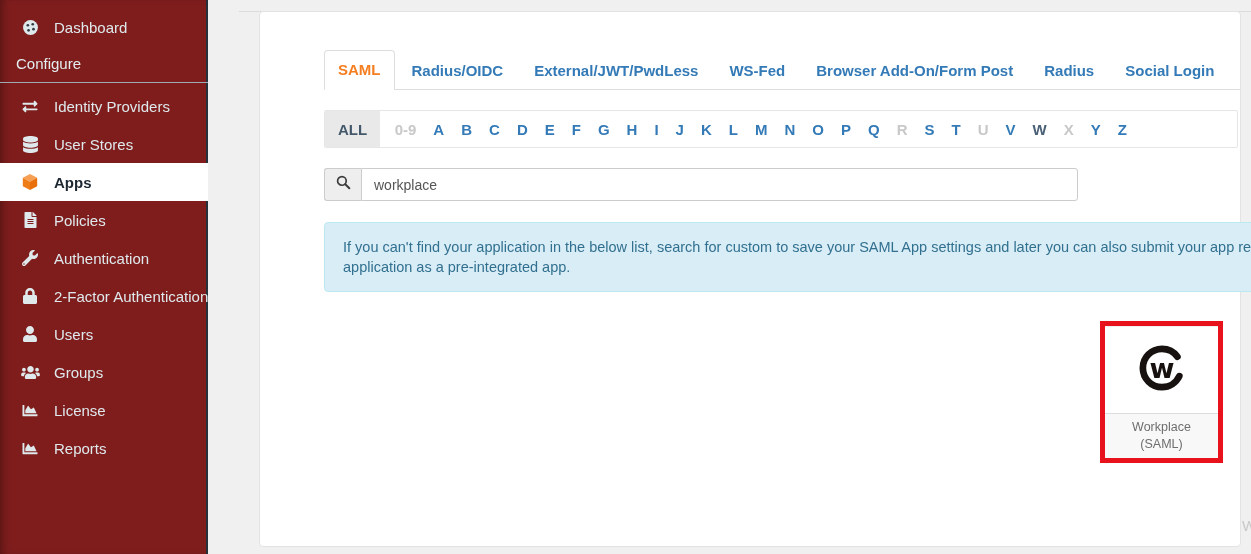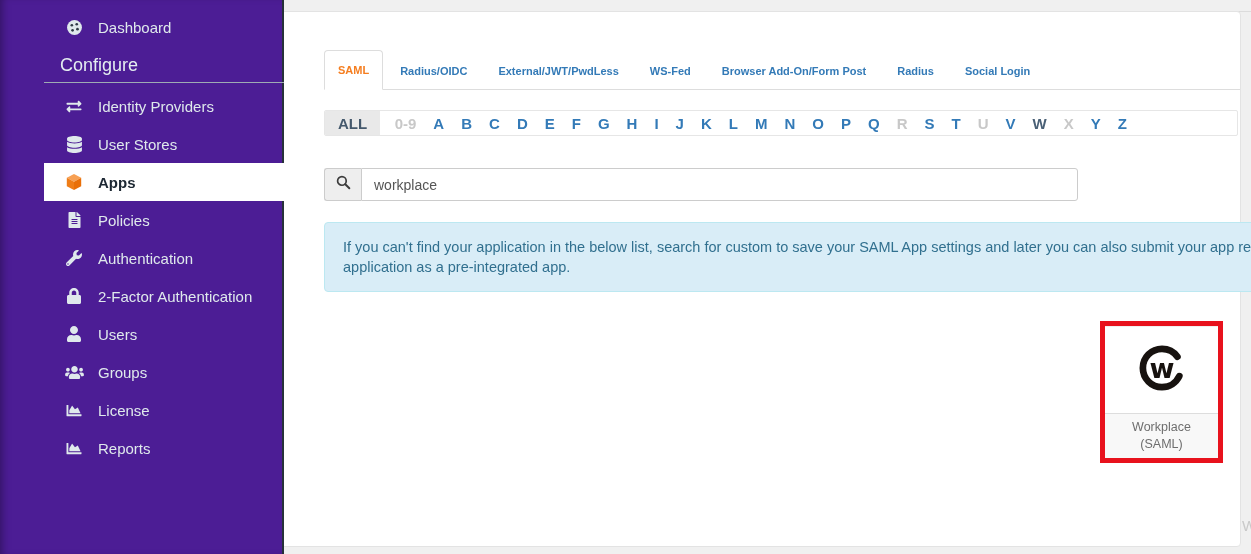--- a/index.html
+++ b/index.html
@@ -5,44 +5,43 @@
   * { box-sizing: border-box; margin: 0; padding: 0; }
   html, body { width: 1251px; height: 554px; overflow: hidden; }
   body {
     font-family: "Liberation Sans", sans-serif;
     background: #f0f0f0;
     position: relative;
   }
 
   
   .sidebar {
-    position: absolute; left: 0; top: 0; width: 284px; height: 554px;
-    background: #4c1d95;
+    position: absolute; left: 0; top: 0; width: 208px; height: 554px;
+    background: #7f1d1d;
     box-shadow: inset 7px 0 8px -5px rgba(0,0,0,.35), inset -2px 0 0 #27313a;
     padding-top: 8px;
     z-index: 3;
-    padding-left: 44px;
   }
   .nav-item {
     height: 38px; display: flex; align-items: center;
     padding-left: 19px; cursor: pointer;
     color: #dfe9ec; font-size: 15px;
   }
   .nav-item .nav-icon {
     width: 22px; display: flex; justify-content: center; align-items: center;
     flex: none;
   }
   .nav-item .nav-label { margin-left: 13px; white-space: nowrap; }
   .nav-item.active {
     background: #ffffff; color: #1d2833; font-weight: bold;
     box-shadow: none;
   }
   .nav-header {
     height: 30px; margin-top: 7px; display: flex; align-items: flex-start;
-    padding-left: 16px; color: #e4edf0; font-size: 18px;
+    padding-left: 16px; color: #e4edf0; font-size: 15px;
     border-bottom: 1px solid #9fabb4; margin-bottom: 4px;
   }
   .nav-header span { margin-top: 2px; }
   .nav-icon svg { display: block; }
 
   
   .top-divider {
     position: absolute; left: 239px; right: 0; top: 11px;
     border-top: 1px solid #dcdcdc; z-index: 1;
   }
@@ -52,34 +51,34 @@
     z-index: 2;
   }
 
   
   .tabs {
     position: absolute; left: 64px; top: 39px; right: 0; height: 39px;
     display: flex; align-items: flex-end;
     border-bottom: 1px solid #ddd;
   }
   .tab {
-    padding: 10px 13px; font-size: 11px; font-weight: bold;
+    padding: 10px 13px; font-size: 15px; font-weight: bold;
     color: #337ab7; cursor: pointer; margin-right: 3px; white-space: nowrap;
     border: 1px solid transparent; border-bottom: none;
     margin-bottom: -1px; line-height: 18px;
   }
   .tab.active {
     color: #f57e20; background: #fff;
     border-color: #ddd; border-radius: 4px 4px 0 0;
     border-bottom: 1px solid #fff;
   }
 
   
   .alpha-bar {
-    position: absolute; left: 64px; top: 98px; width: 914px; height: 26px;
+    position: absolute; left: 64px; top: 98px; width: 914px; height: 38px;
     background: #fff; border: 1px solid #e6e6e6; border-radius: 2px;
     display: flex; align-items: stretch; overflow: hidden;
   }
   .letter {
     display: flex; align-items: center; padding: 0 8.5px;
     font-size: 15px; font-weight: bold; color: #337ab7; cursor: pointer;
   }
   .letter.selected {
     background: #e9e9e9; color: #44586c; padding: 0 13px; margin-right: 6px;
   }

